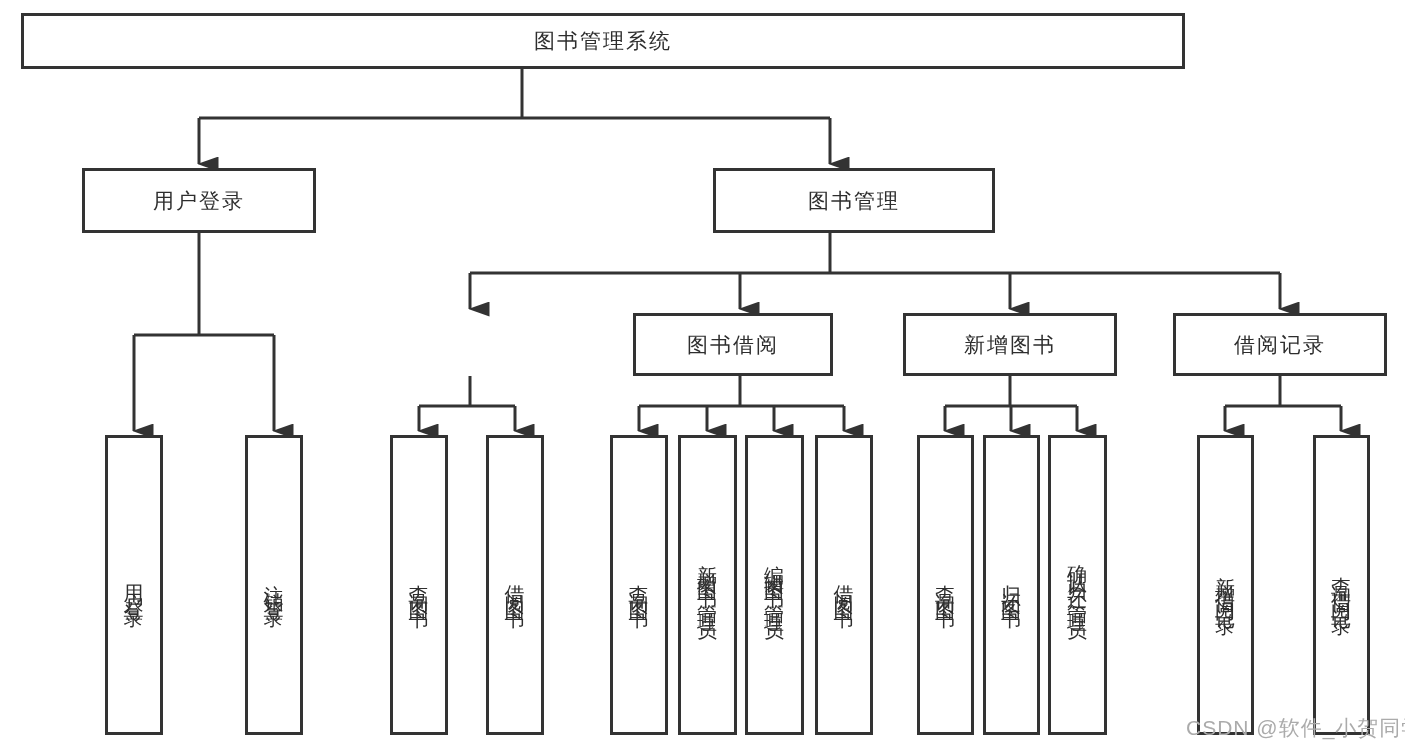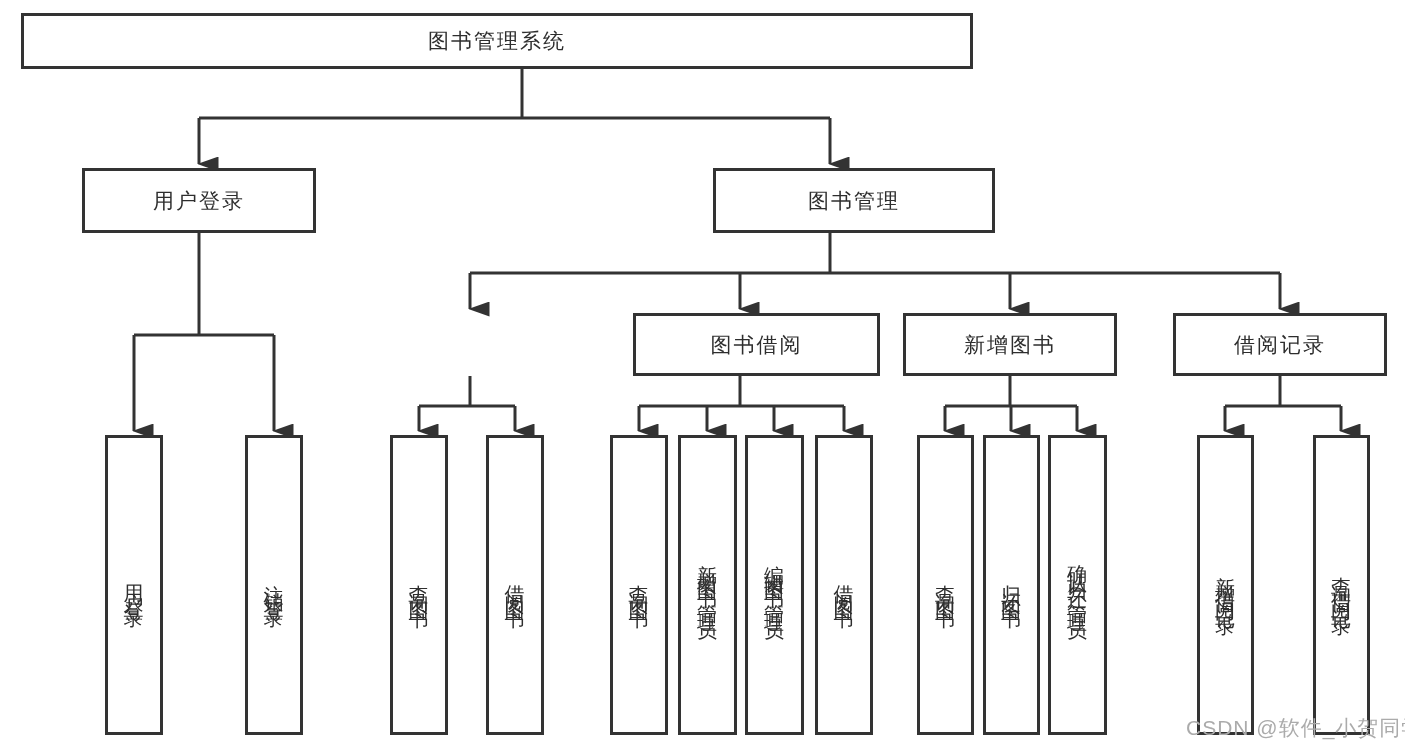--- a/index.html
+++ b/index.html
@@ -103,32 +103,32 @@
       <line x1="1011" y1="406" x2="1011" y2="431" marker-end="url(#arrow)"></line>
       <line x1="1077" y1="406" x2="1077" y2="431" marker-end="url(#arrow)"></line>
 
       <line x1="1280" y1="376" x2="1280" y2="406"></line>
       <line x1="1225" y1="406" x2="1341" y2="406"></line>
       <line x1="1225" y1="406" x2="1225" y2="431" marker-end="url(#arrow)"></line>
       <line x1="1341" y1="406" x2="1341" y2="431" marker-end="url(#arrow)"></line>
     </g>
   </svg>
 
-  <div class="node h" style="left:21px;top:13px;width:952px;height:56px">
+  <div class="node h" style="left:21px;top:13px;width:1164px;height:56px">
     <span>图书管理系统</span>
   </div>
 
   <div class="node h" style="left:82px;top:168px;width:234px;height:65px">
     <span>用户登录</span>
   </div>
   <div class="node h" style="left:713px;top:168px;width:282px;height:65px">
     <span>图书管理</span>
   </div>
 
-  <div class="node h" style="left:633px;top:313px;width:247px;height:63px">
+  <div class="node h" style="left:633px;top:313px;width:200px;height:63px">
     <span>图书借阅</span>
   </div>
   <div class="node h" style="left:903px;top:313px;width:214px;height:63px">
     <span>新增图书</span>
   </div>
   <div class="node h" style="left:1173px;top:313px;width:214px;height:63px">
     <span>借阅记录</span>
   </div>
 
   <div class="node v" style="left:105px;top:435px;width:58px;height:300px">

